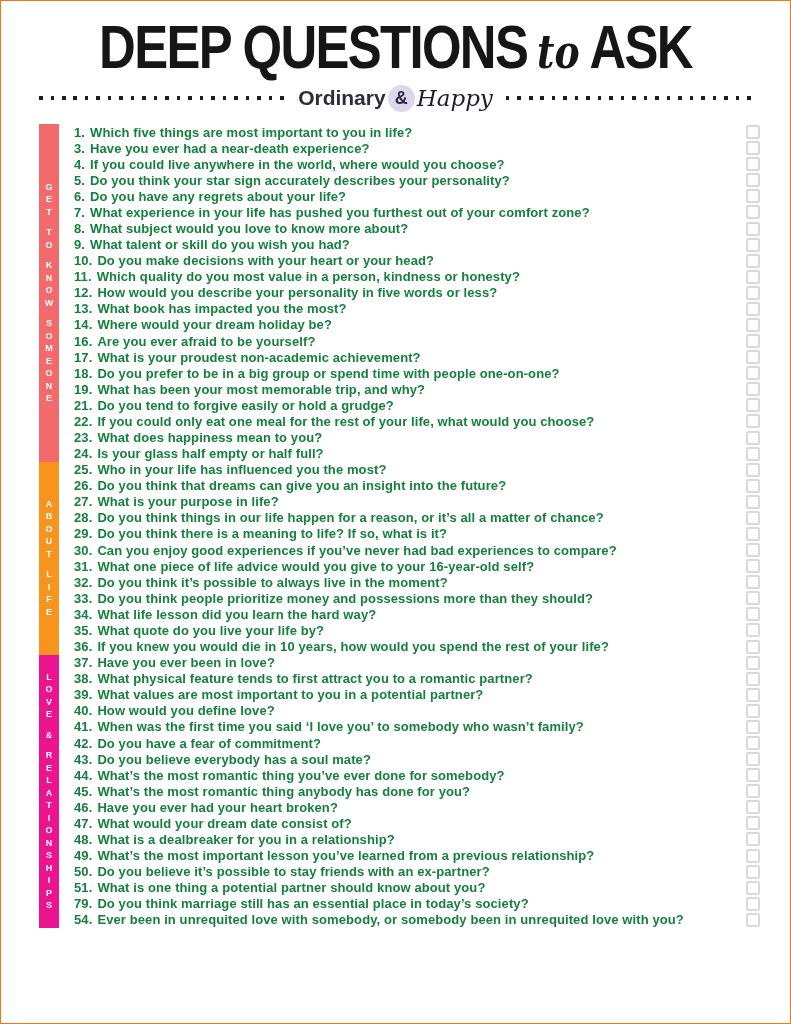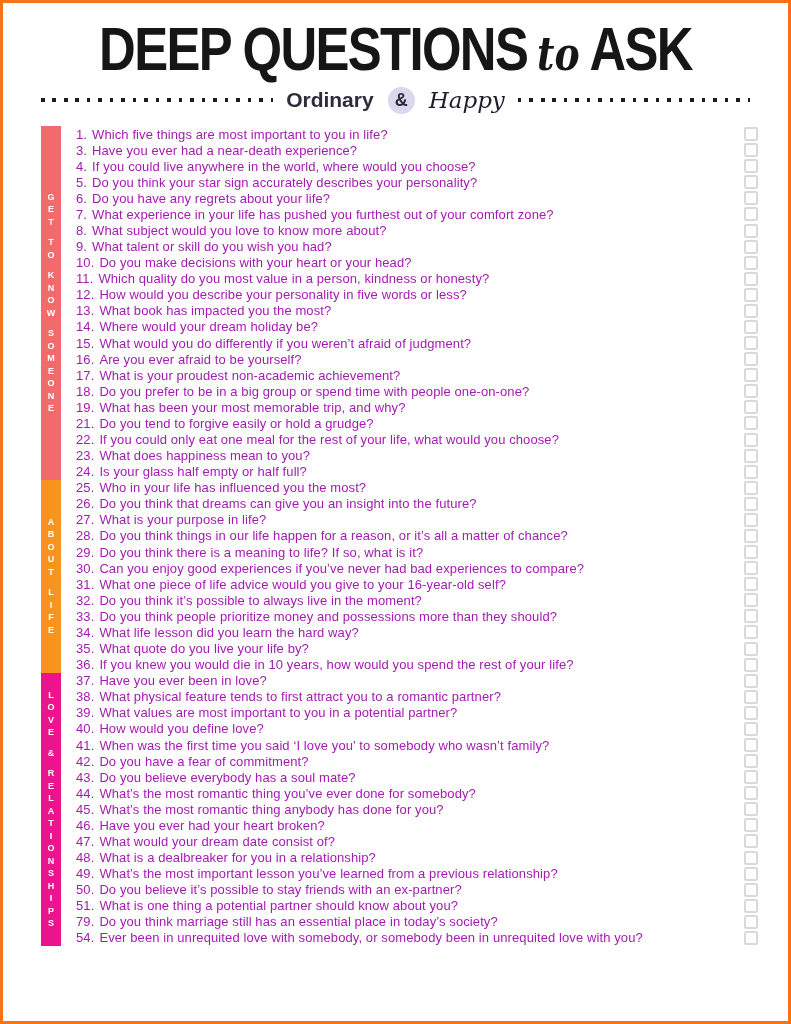--- a/index.html
+++ b/index.html
@@ -3,21 +3,21 @@
 <meta charset="utf-8">
 <style>
   * { margin:0; padding:0; box-sizing:border-box; }
   body {
     width:791px; height:1024px;
     font-family:"Liberation Sans", sans-serif;
     background:#ffffff;
   }
   .page {
     width:791px; height:1024px;
-    border:3px solid #f97316;
+    border:1px solid #f97316;
     background:#fff;
     overflow:hidden;
   }
   
   .header { padding-top:12px; }
   .title {
     display:flex; justify-content:center; align-items:baseline;
     height:68px; transform:scaleX(0.82); white-space:nowrap;
   }
   .t-main {
@@ -26,21 +26,21 @@
   }
   .t-script {
     font-family:"DejaVu Serif", serif; font-style:italic; font-weight:bold;
     font-size:46px; color:#161616; margin:0 12px;
   }
   .sep { display:flex; align-items:center; margin:2px 38px 0 38px; height:30px; }
   .dots {
     flex:1; height:4px;
     background:repeating-linear-gradient(to right, #1d1d1d 0 3.5px, transparent 3.5px 11.5px);
   }
-  .logo { display:flex; align-items:center; padding:0 13px; gap:14px; }
+  .logo { display:flex; align-items:center; padding:0 13px; gap:2px; }
   .logo-word1 { font-size:21px; font-weight:bold; color:#2d2c3b; }
   .amp-wrap {
     width:27px; height:27px; border-radius:50%; background:#dcd6ee;
     display:flex; align-items:center; justify-content:center;
     font-weight:bold; font-size:18px; color:#2d2c3b;
   }
   .logo-word2 {
     font-family:"DejaVu Serif", serif; font-style:italic; font-weight:normal;
     font-size:23px; color:#1c1c2b;
   }
@@ -49,21 +49,21 @@
   .section { display:flex; }
   .bar {
     width:20px; flex:none;
     display:flex; flex-direction:column; align-items:center; justify-content:center;
   }
   .bar-ch { color:#fff; font-weight:bold; font-size:9px; line-height:12.5px; height:12.5px; }
   .bar-gap { height:8px; }
   .qlist { flex:1; margin-left:15px; list-style:none; }
   .qrow { display:flex; align-items:center; height:16.08px; }
   .qtext {
-    flex:1; font-size:13px; font-weight:normal; color:#a21caf;
+    flex:1; font-size:13px; font-weight:bold; color:#15803d;
     white-space:nowrap; overflow:hidden; letter-spacing:0.1px;
   }
   .qnum { margin-right:5px; }
   .box {
     width:14px; height:14px; flex:none;
     border:2px solid #d9d9d9; border-radius:2px; background:#fff;
   }
 </style>
 </head>
 <body>
@@ -158,24 +158,20 @@
           </li>
           <li class="qrow">
             <span class="qtext"><span class="qnum">13.</span><span>What book has impacted you the most?</span></span>
             <span class="box"></span>
           </li>
           <li class="qrow">
             <span class="qtext"><span class="qnum">14.</span><span>Where would your dream holiday be?</span></span>
             <span class="box"></span>
           </li>
           <li class="qrow">
-            <span class="qtext"><span class="qnum">15.</span><span>What would you do differently if you weren’t afraid of judgment?</span></span>
-            <span class="box"></span>
-          </li>
-          <li class="qrow">
             <span class="qtext"><span class="qnum">16.</span><span>Are you ever afraid to be yourself?</span></span>
             <span class="box"></span>
           </li>
           <li class="qrow">
             <span class="qtext"><span class="qnum">17.</span><span>What is your proudest non-academic achievement?</span></span>
             <span class="box"></span>
           </li>
           <li class="qrow">
             <span class="qtext"><span class="qnum">18.</span><span>Do you prefer to be in a big group or spend time with people one-on-one?</span></span>
             <span class="box"></span>

